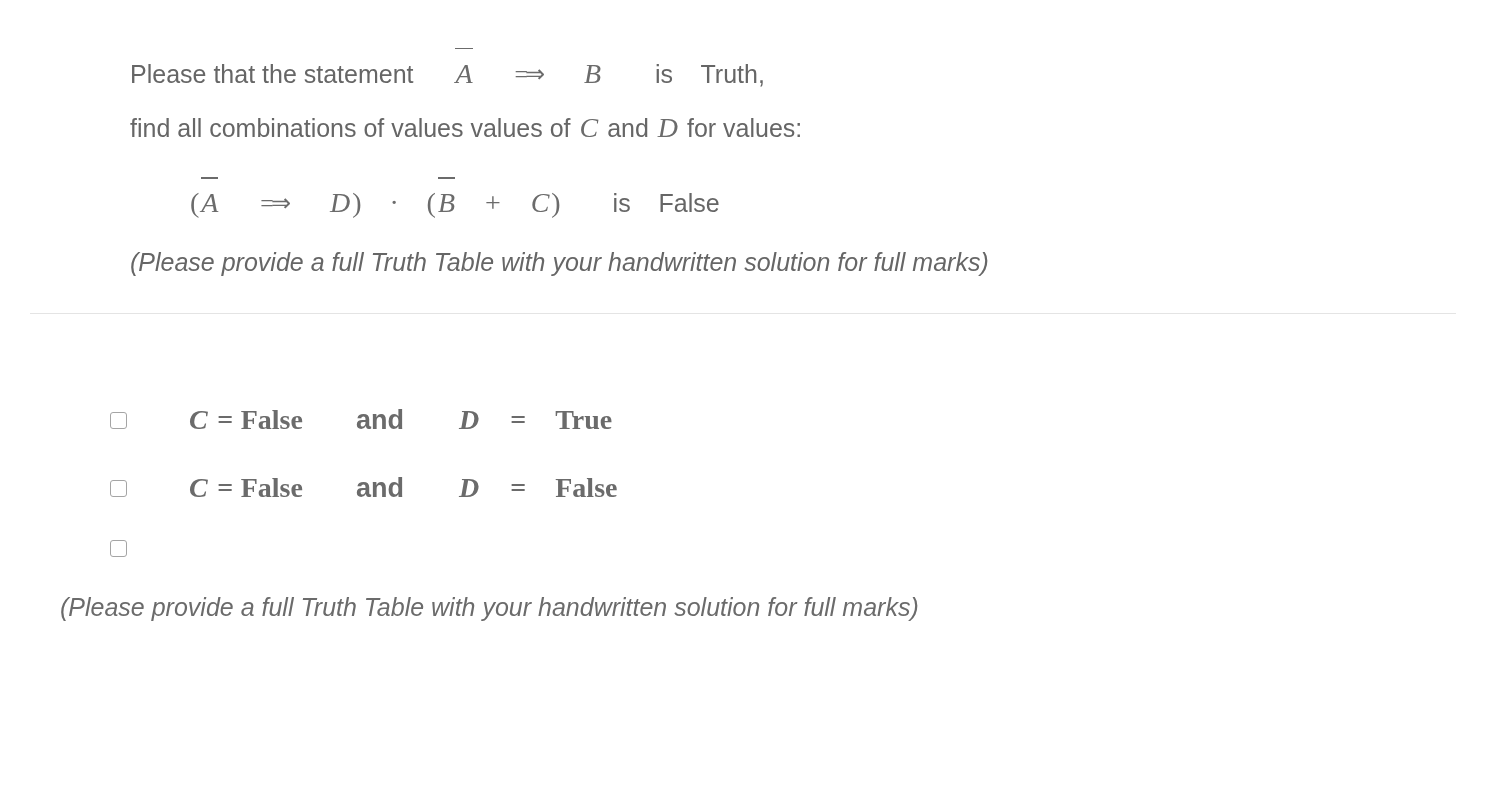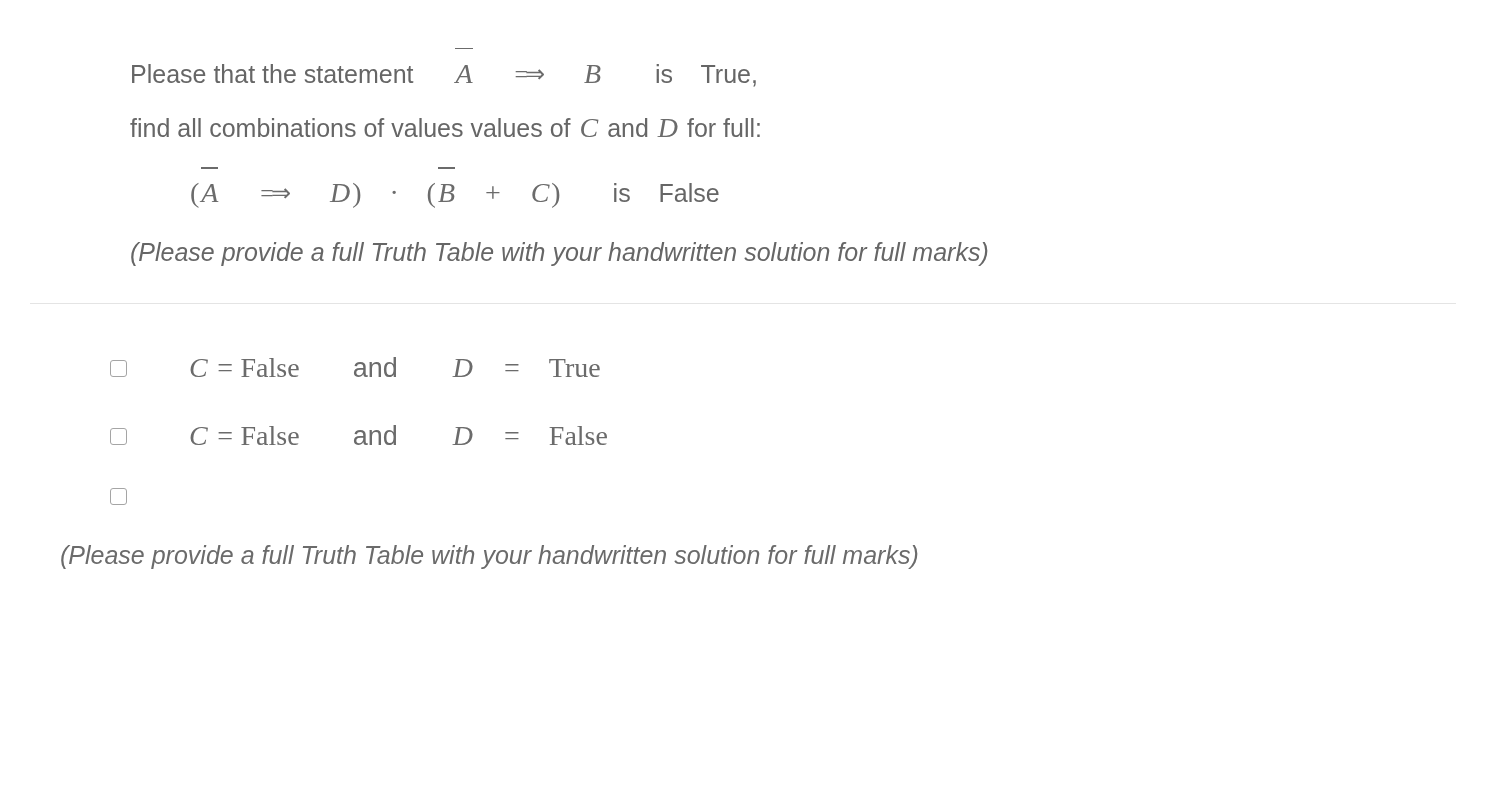--- a/index.html
+++ b/index.html
@@ -18,21 +18,21 @@
     margin-left: 100px;
     margin-right: 60px;
   }
   .line {
     font-size: 25px;
     line-height: 1.7;
     margin-bottom: 6px;
   }
   .line.indent {
     margin-left: 60px;
-    margin-top: 18px;
+    margin-top: 28px;
     margin-bottom: 14px;
   }
   .italic-note {
     font-style: italic;
     font-size: 25px;
     line-height: 1.7;
   }
   .mathvar {
     font-family: "Georgia", "Times New Roman", serif;
     font-style: italic;
@@ -69,22 +69,23 @@
     position: relative;
     top: -1px;
     color: #6b6b6b;
   }
   .divider {
     border: none;
     border-top: 1px solid #e4e4e4;
     margin: 30px 0 0 0;
   }
   .options {
-    margin-top: 48px;
+    margin-top: 90px;
     margin-left: 80px;
+    font-weight: bold;
   }
   .option-row {
     display: flex;
     align-items: center;
     margin-bottom: 36px;
   }
   .checkbox {
     width: 15px;
     height: 15px;
     border: 1.5px solid #a5a5a5;
@@ -119,29 +120,29 @@
       <span>Please that the statement</span>
       <span class="sp2"></span>
       <span class="overbar mathvar">A</span>
       <span class="sp2"></span>
       <span class="implies">=⇒</span>
       <span class="sp2"></span>
       <span class="mathvar">B</span>
       <span class="sp3"></span>
       <span>is</span>
       <span class="sp1"></span>
-      <span>True,</span>
+      <span>Truth,</span>
     </div>
 
     <div class="line">
       <span>find all combinations of values values of</span>
       <span class="mathvar">C</span>
       <span>and</span>
       <span class="mathvar">D</span>
-      <span>for full:</span>
+      <span>for values:</span>
     </div>
 
     <div class="line indent">
       <span class="mathrm">(</span><span class="overbar mathvar">A</span>
       <span class="sp2"></span>
       <span class="implies">=⇒</span>
       <span class="sp2"></span>
       <span class="mathvar">D</span><span class="mathrm">)</span>
       <span class="sp1"></span>
       <span class="mathrm">·</span>

